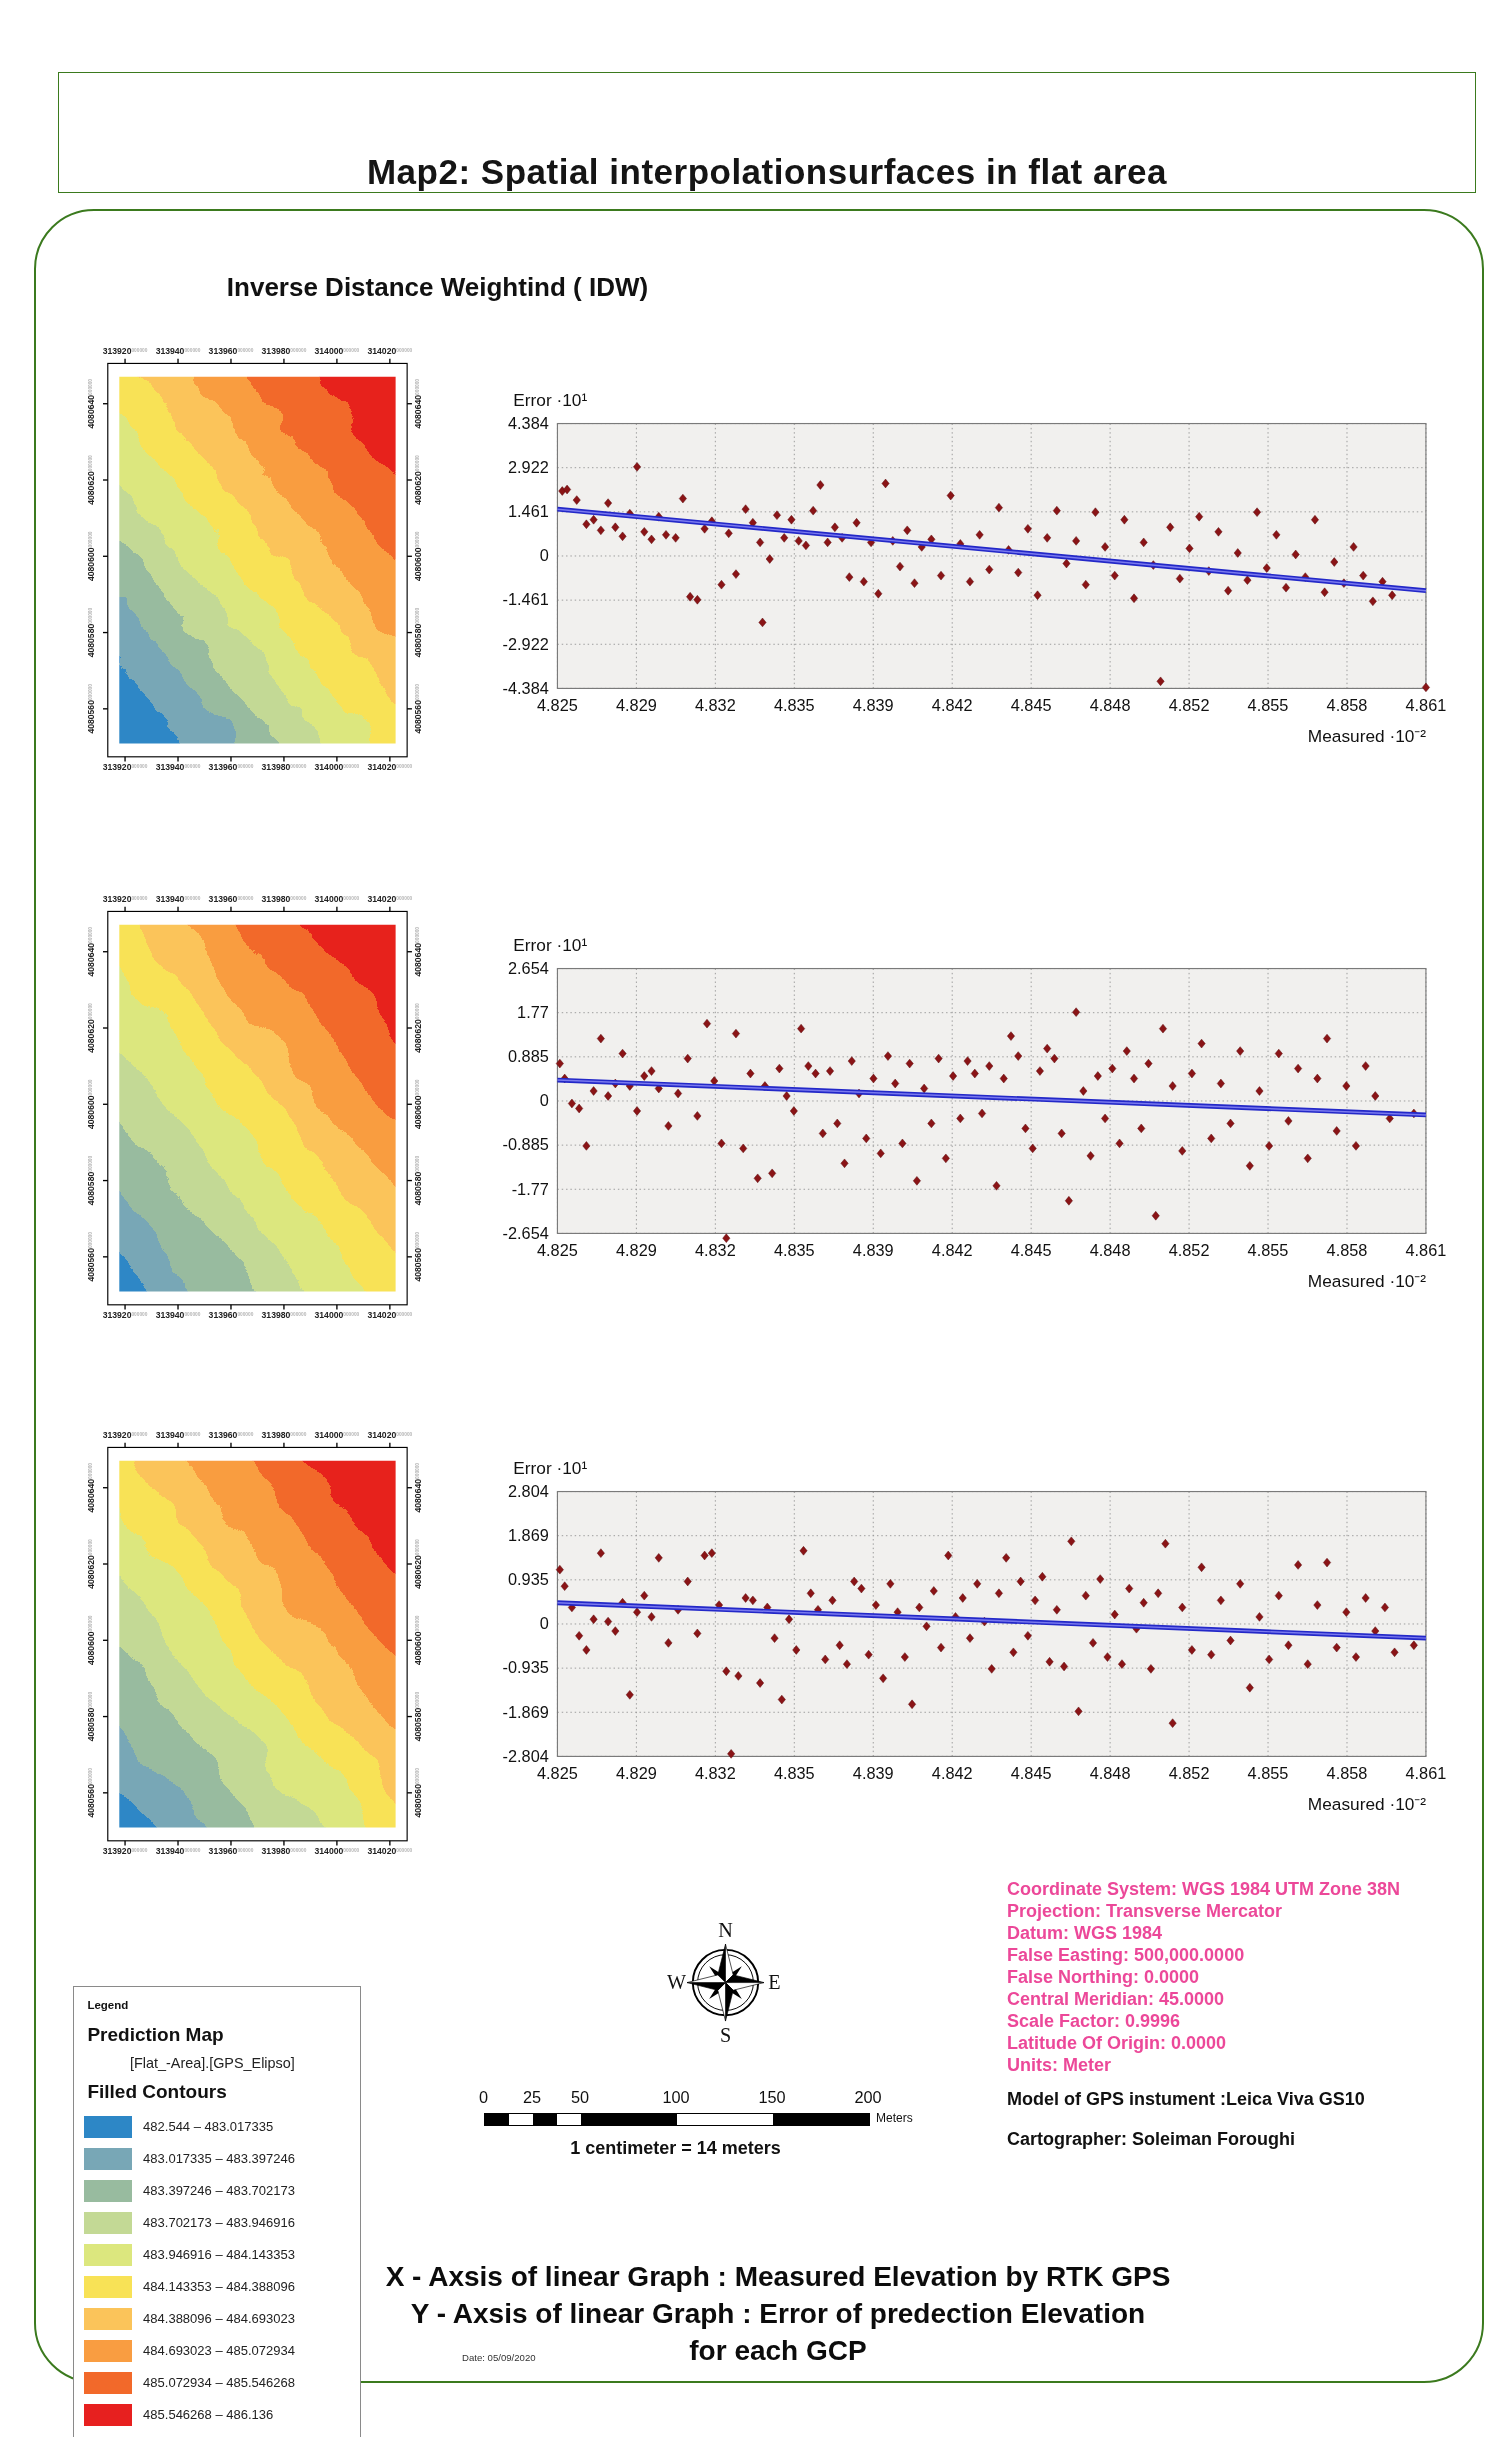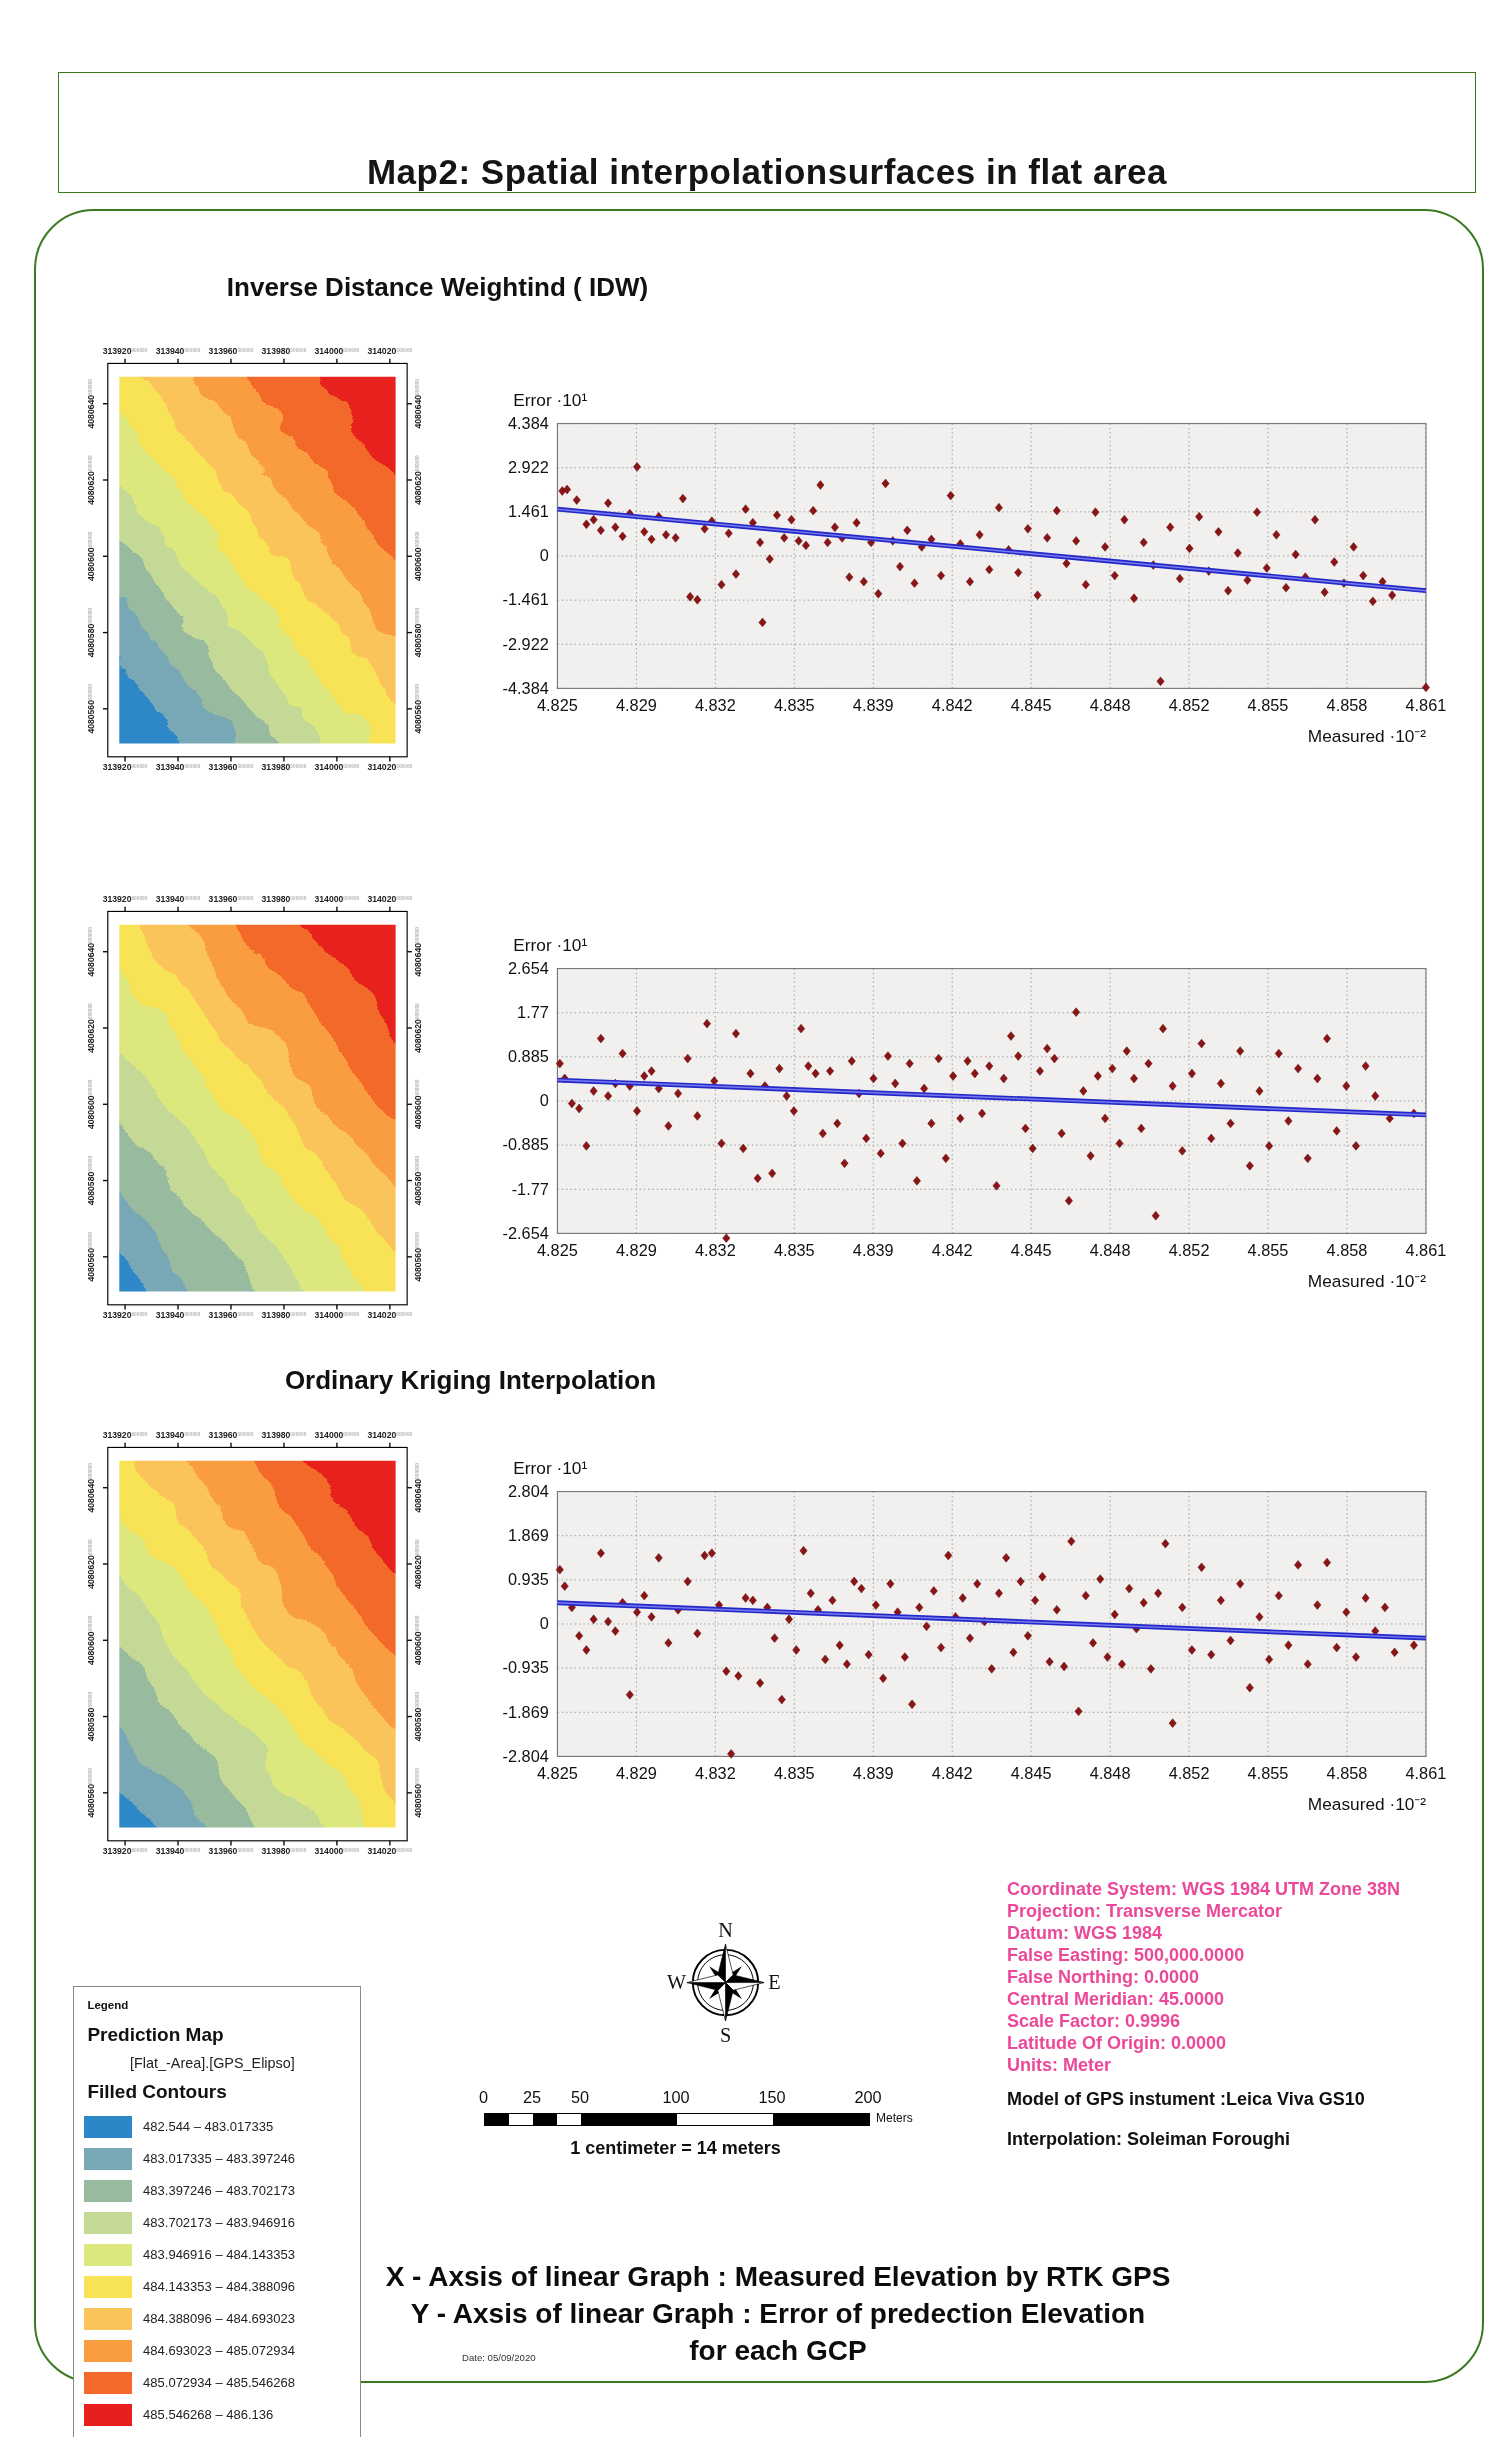--- a/index.html
+++ b/index.html
@@ -54,21 +54,20 @@
 
 <div class="page">
 
   <div class="title-box">
     <h1>Map2: Spatial interpolationsurfaces in flat area</h1>
   </div>
 
   <div class="main-box"></div>
 
   <div class="sec-title sec1-title">Inverse Distance Weightind ( IDW)</div>
-  <div class="sec-title sec3-title">Ordinary Kriging Interpolation</div>
 
   <svg class="mapfig map1" viewBox="0 0 370 460">
       <defs>
         <linearGradient id="g0" x1="0" y1="1" x2="1" y2="0">
           <stop offset="0" stop-color="#2d87c6"></stop>
           <stop offset="0.16" stop-color="#2d87c6"></stop>
           <stop offset="0.16" stop-color="#78a7b6"></stop>
           <stop offset="0.24" stop-color="#78a7b6"></stop>
           <stop offset="0.24" stop-color="#98bb9f"></stop>
           <stop offset="0.31" stop-color="#98bb9f"></stop>
@@ -863,21 +862,21 @@
         <div class="info-line">Projection: Transverse Mercator</div>
         <div class="info-line">Datum: WGS 1984</div>
         <div class="info-line">False Easting: 500,000.0000</div>
         <div class="info-line">False Northing: 0.0000</div>
         <div class="info-line">Central Meridian: 45.0000</div>
         <div class="info-line">Scale Factor: 0.9996</div>
         <div class="info-line">Latitude Of Origin: 0.0000</div>
         <div class="info-line">Units: Meter</div>
       </div>
     <div class="info-gps">Model of GPS instument :Leica Viva GS10</div>
-    <div class="info-carto">Interpolation: Soleiman Foroughi</div>
+    <div class="info-carto">Cartographer: Soleiman Foroughi</div>
   </div>
 
   <div class="footer">
     <div class="fline">X - Axsis of linear  Graph : Measured Elevation by RTK GPS</div>
     <div class="fline">Y - Axsis of linear  Graph : Error of predection Elevation</div>
     <div class="fline">for each  GCP</div>
   </div>
   <div class="date">Date: 05/09/2020</div>
 
 </div>

